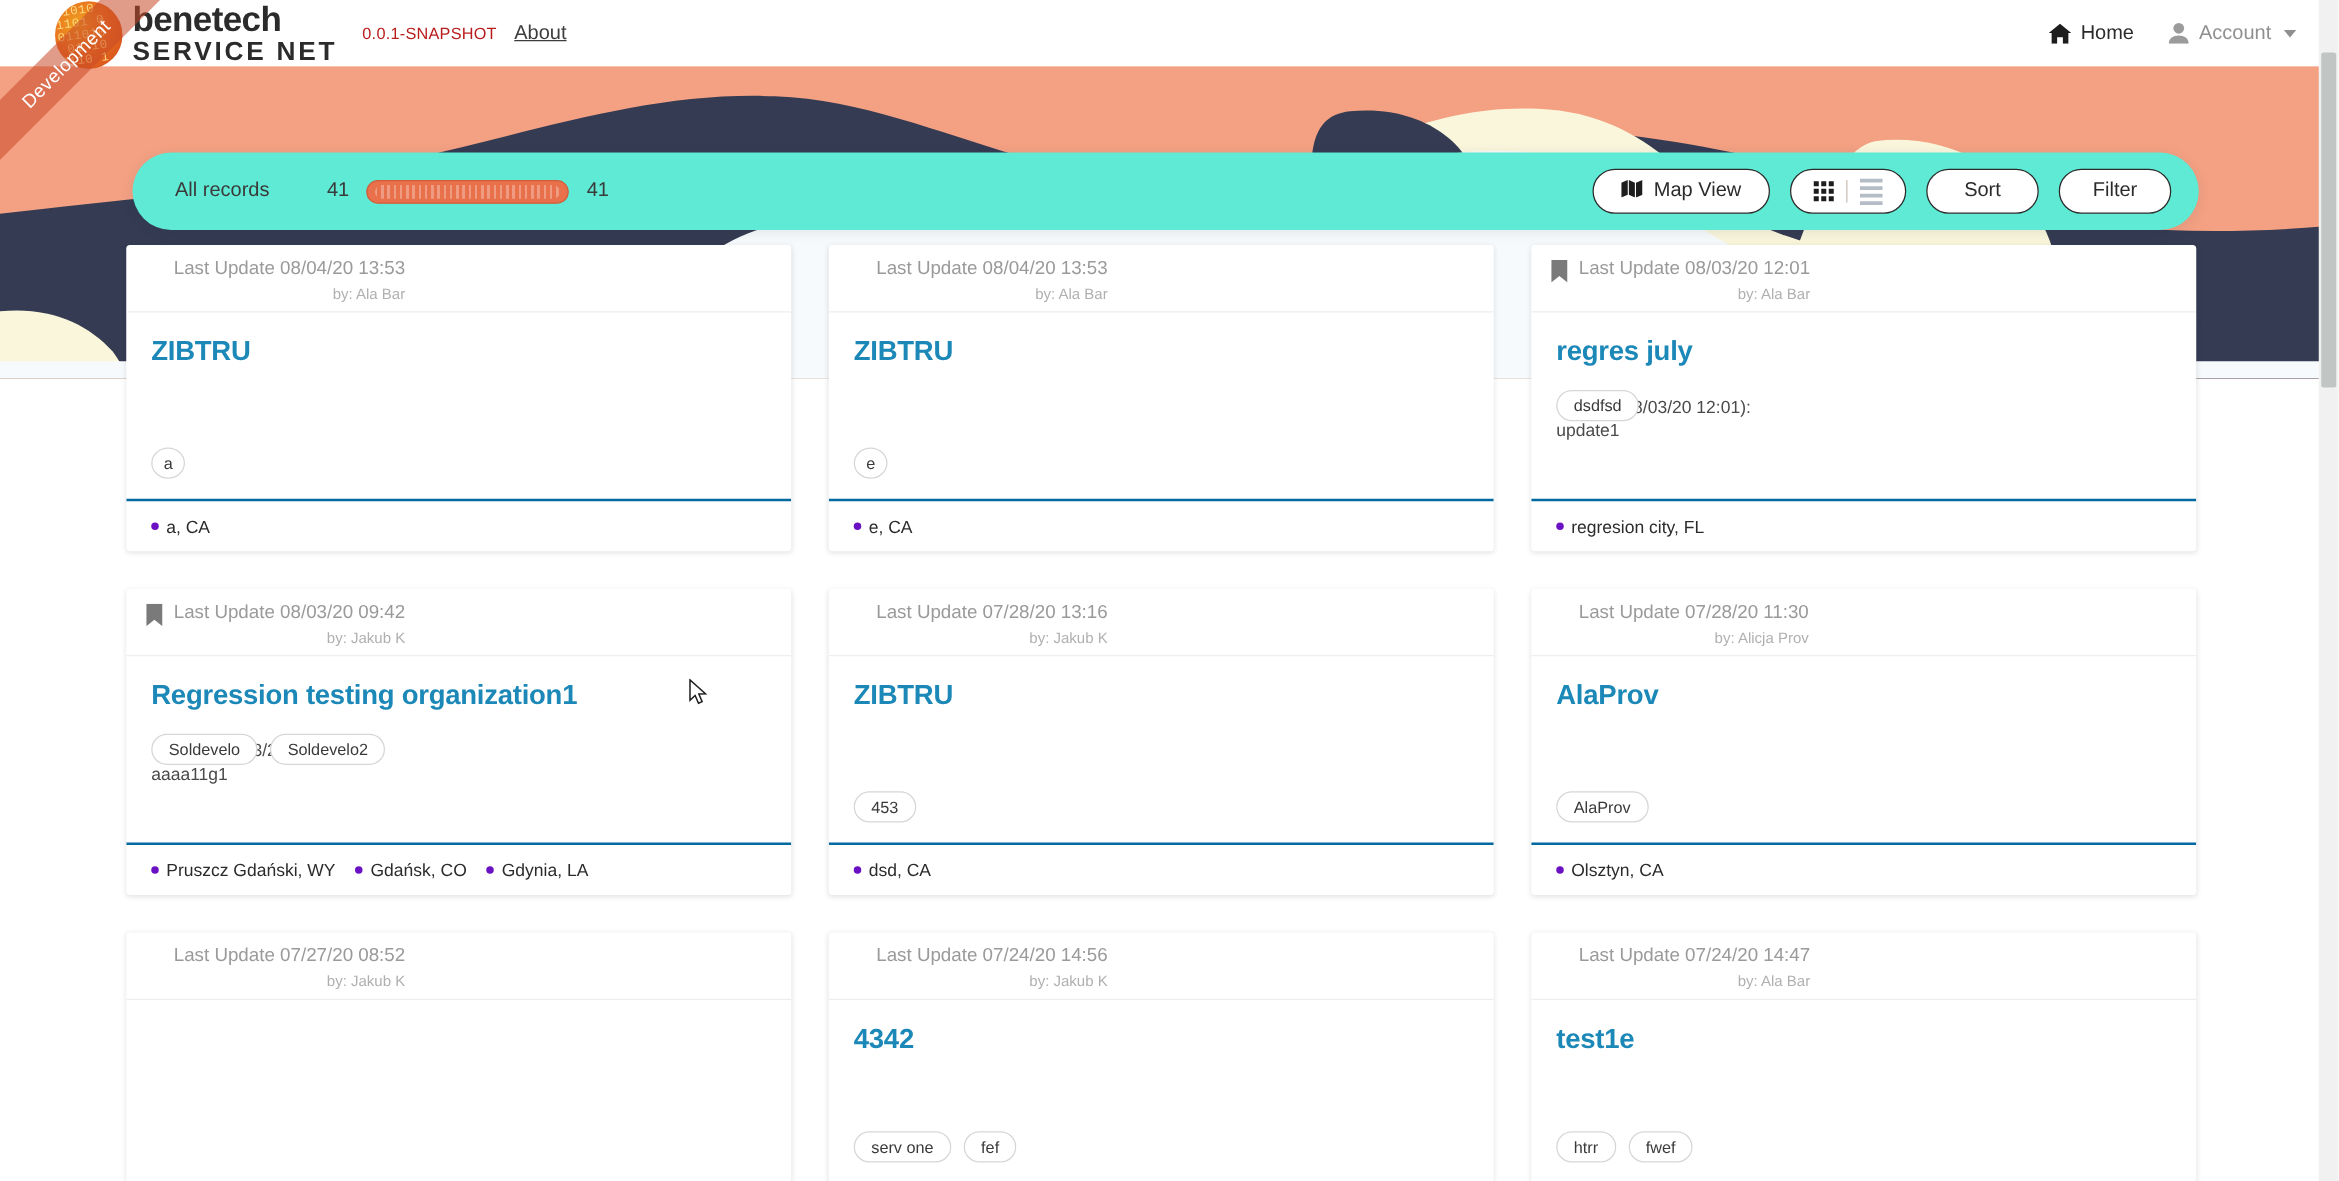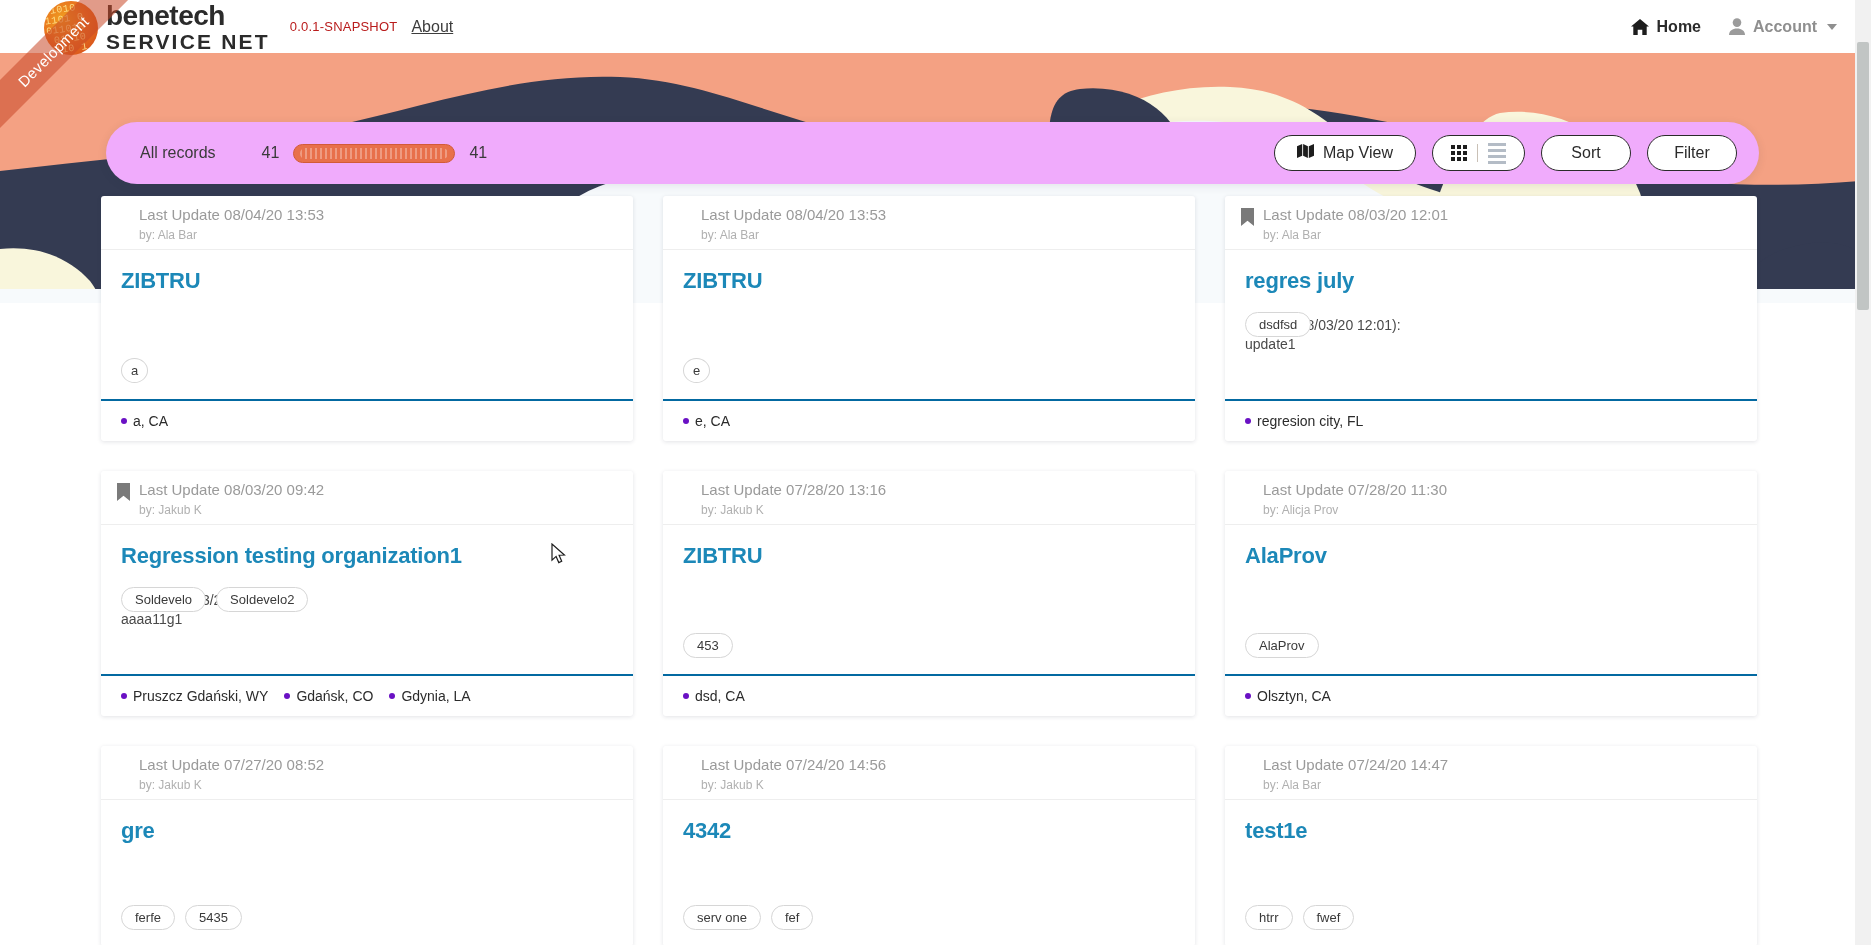--- a/index.html
+++ b/index.html
@@ -31,21 +31,21 @@
     font-size: 10px; line-height: 10px; letter-spacing: .5px;
     padding: 3px 2px; transform: rotate(-8deg); opacity: .92;
     white-space: pre;
   }
   .brand-text { margin-left: 8px; line-height: 1; }
   .brand-top { font-size: 28px; font-weight: 700; color: #2b2b2b; letter-spacing: -0.5px; }
   .brand-bottom { font-size: 21px; font-weight: 700; color: #2b2b2b; letter-spacing: 2.2px; margin-top: 1px; }
   .version { font-size: 13px; color: #b91c1c; margin-left: 20px; letter-spacing: .2px; }
   .about-link { font-size: 16px; color: #3d3d3d; margin-left: 14px; text-decoration: underline; cursor: pointer; text-align: center; }
 
-  .nav-right { margin-left: auto; margin-right: 34px; display: flex; align-items: flex-start; gap: 28px; font-weight: bold; }
+  .nav-right { margin-left: auto; margin-right: 34px; display: flex; align-items: flex-start; gap: 28px; }
   .nav-item { display: flex; align-items: center; gap: 8px; font-size: 16px; color: #8f8f8f; cursor: pointer; }
   .nav-item.home { color: #2b2b2b; }
   .nav-item svg { display: block; }
   .caret { width: 0; height: 0; border-left: 5px solid transparent; border-right: 5px solid transparent; border-top: 6px solid #8f8f8f; margin-left: 2px; }
 
   
   .ribbon {
     position: absolute; top: 0; left: 0; width: 130px; height: 130px;
     overflow: hidden; z-index: 60; pointer-events: none;
   }
@@ -61,21 +61,21 @@
   
   .hero {
     position: absolute; top: 53px; left: 0; width: 1860px; height: 250px;
     background: #f4a183; overflow: hidden; z-index: 5;
   }
   .hero svg { display: block; width: 1860px; height: 250px; }
 
   
   .toolbar {
     position: absolute; top: 122px; left: 106px; width: 1653px; height: 62px;
-    background: #f0abfc; border-radius: 31px; z-index: 20;
+    background: #5eead4; border-radius: 31px; z-index: 20;
     box-shadow: 0 2px 10px rgba(40,50,70,0.10);
     display: flex; align-items: center; padding: 0 22px;
   }
   .tb-label { font-size: 16px; color: #3a3a3a; margin-left: 12px; }
   .tb-count { font-size: 16px; color: #3a3a3a; margin-left: 46px; }
   .range-track {
     width: 162px; height: 19px; margin: 0 14px;
     border-radius: 10px; background: #e8704b;
     border: 1px solid #d25b38; position: relative;
   }
@@ -114,21 +114,21 @@
   }
   .card.h-tall { height: 245px; }
   .card.h-mid  { height: 245px; }
   .card.h-last { height: 200px; }
   .card-head {
     height: 54px; border-bottom: 1px solid #eeeeee;
     display: flex; align-items: flex-start; padding: 10px 20px 0 16px;
   }
   .bookmark-icon { flex: none; width: 14px; margin-right: 8px; margin-top: 2px; }
   .bookmark-spacer { flex: none; width: 22px; }
-  .head-text { line-height: 1.25; }
+  .head-text { line-height: 1.25; text-align: right; }
   .head-when { font-size: 15px; color: #9a9a9a; }
   .head-by { font-size: 12px; color: #b0b0b0; margin-top: 3px; }
   .card-body { flex: 1; padding: 18px 20px 0 20px; position: relative; }
   .card-title {
     font-size: 22px; font-weight: 700; color: #1c88b8; letter-spacing: -.2px;
     cursor: pointer; display: inline-block;
   }
   .update-note { font-size: 14px; color: #4a4a4a; line-height: 1.35; margin-top: 22px; }
   .tags { position: absolute; left: 20px; bottom: 16px; display: flex; gap: 10px; flex-wrap: wrap; }
   .tag {
@@ -390,24 +390,20 @@
         </div>
       </div>
       <div class="card h-last">
         <div class="card-head">
           <span class="bookmark-spacer"></span>
           <div class="head-text">
             <div class="head-when">Last Update 07/27/20 08:52</div>
             <div class="head-by">by: Jakub K</div>
           </div>
         </div>
-        <div class="card-body"><a class="card-title">gre</a><div class="tags">
-            <span class="tag">ferfe</span>
-            <span class="tag">5435</span>
-          </div></div>
       </div>
       <div class="card h-last">
         <div class="card-head">
           <span class="bookmark-spacer"></span>
           <div class="head-text">
             <div class="head-when">Last Update 07/24/20 14:56</div>
             <div class="head-by">by: Jakub K</div>
           </div>
         </div>
         <div class="card-body"><a class="card-title">4342</a><div class="tags">

